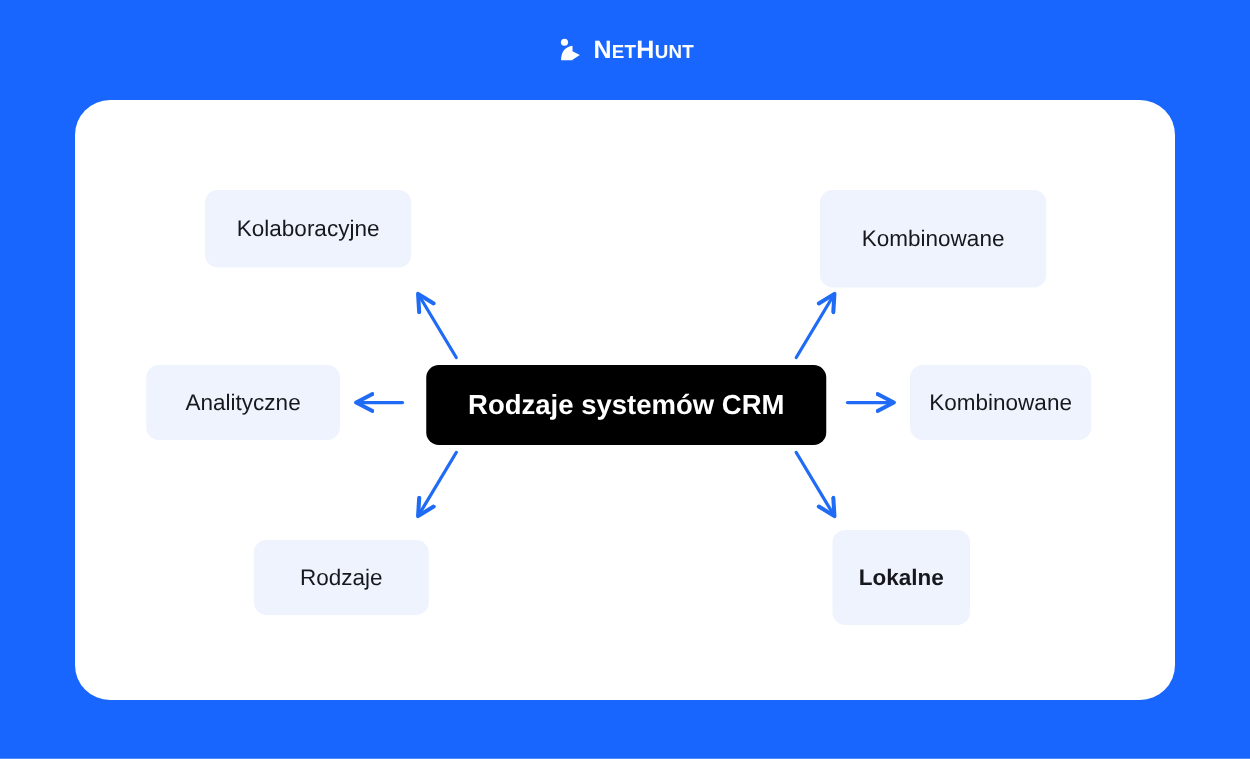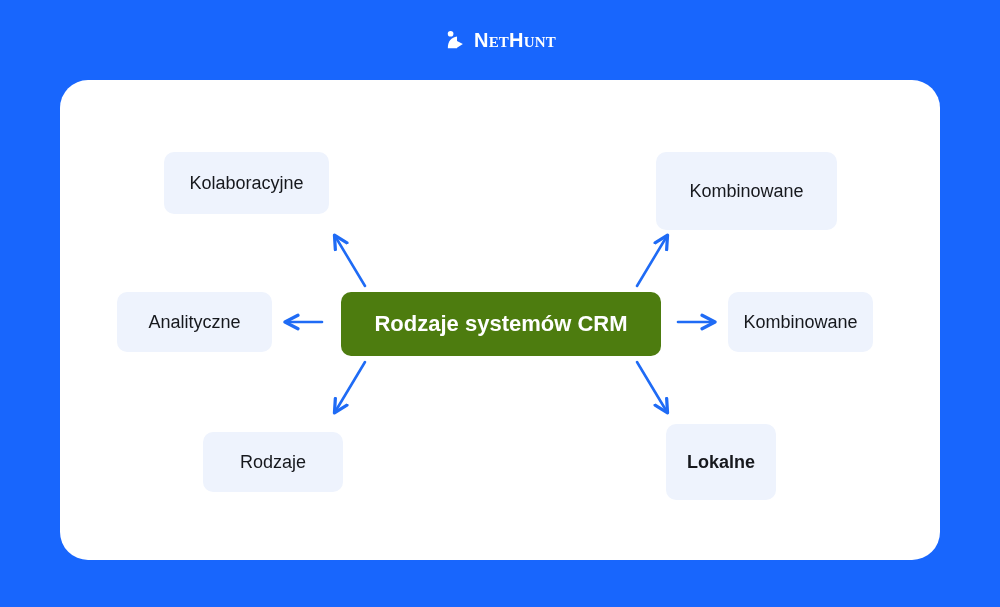--- a/index.html
+++ b/index.html
@@ -18,21 +18,21 @@
   .brand-mark { width:22px; height:22px; display:block; }
   .brand-text {
     color:#ffffff;
     font-size:20px;
     font-weight:bold;
     letter-spacing:.2px;
     line-height:1;
     display:flex; align-items:baseline;
   }
   .brand-text .cap { font-size:20px; }
-  .brand-text .small { font-size:15px;font-family:Liberation Serif, serif; }
+  .brand-text .small { font-size:15px; }
 
   
   .card {
     position:absolute; left:60px; top:80px;
     width:880px; height:480px;
     background:#ffffff;
     border-radius:28px;
   }
 
   
@@ -44,21 +44,21 @@
     border-radius:10px;
     display:flex; align-items:center; justify-content:center;
     color:#16181d;
     font-size:18px;
     line-height:1;
     white-space:nowrap;
   }
 
   .node-center {
     position:absolute;
-    background:#4d7c0f;
+    background:#000000;
     border-radius:10px;
     display:flex; align-items:center; justify-content:center;
     color:#ffffff;
     font-size:22px;
     font-weight:bold;
     line-height:1;
     white-space:nowrap;
   }
 
   

